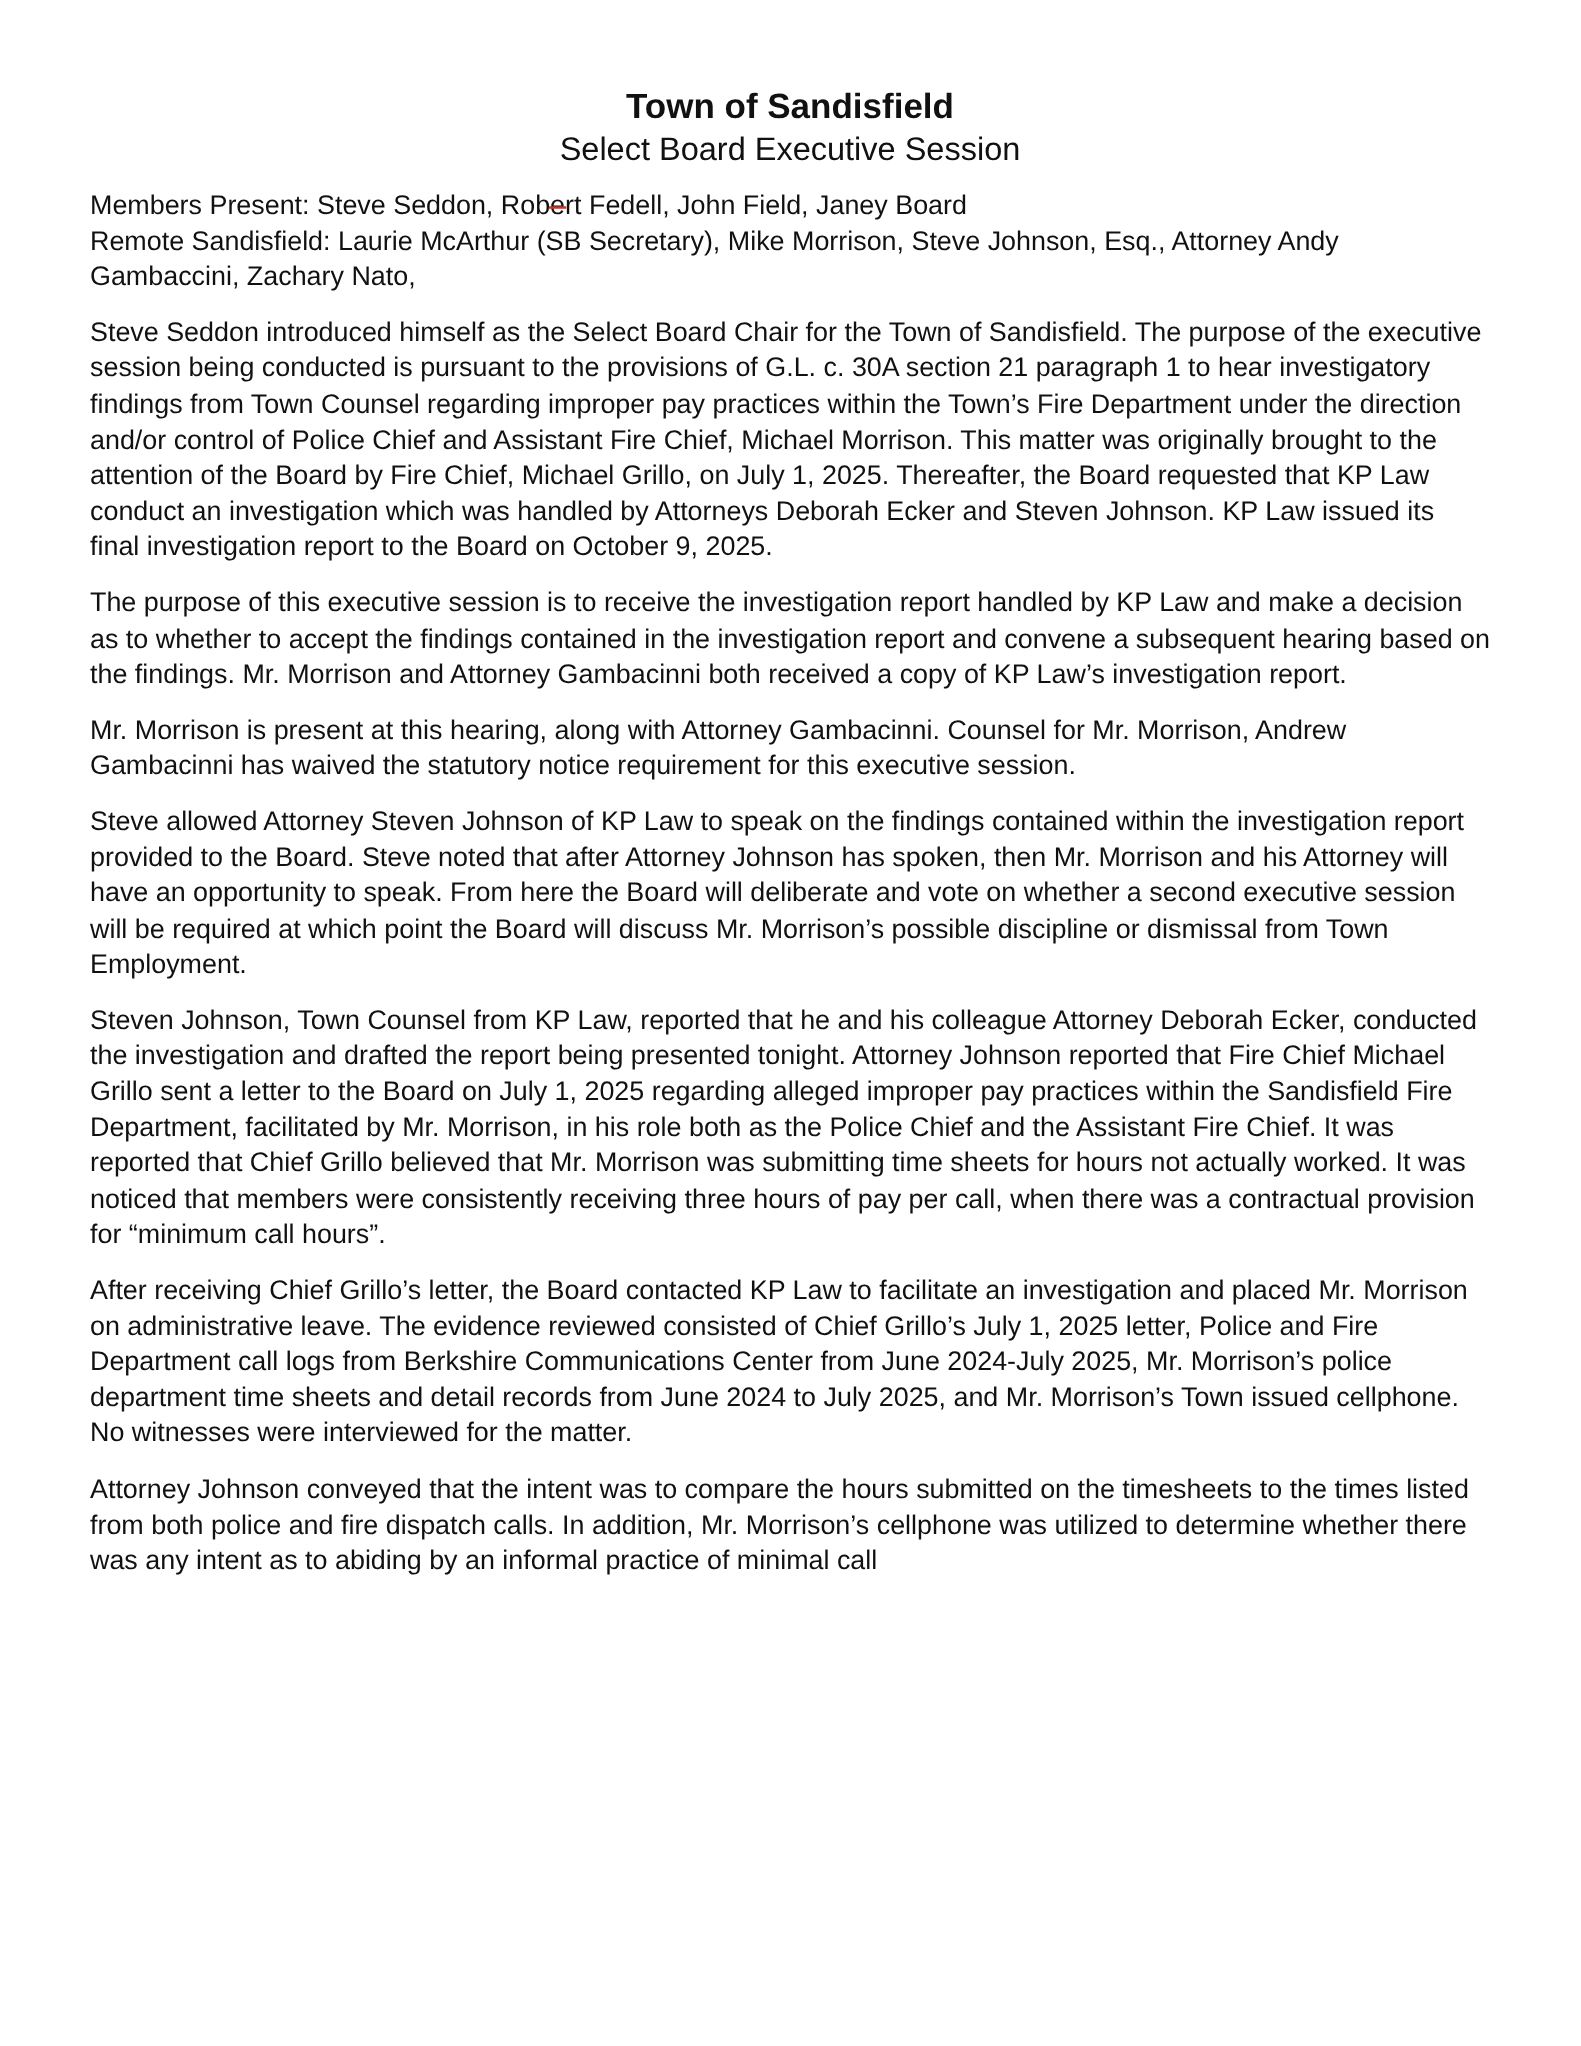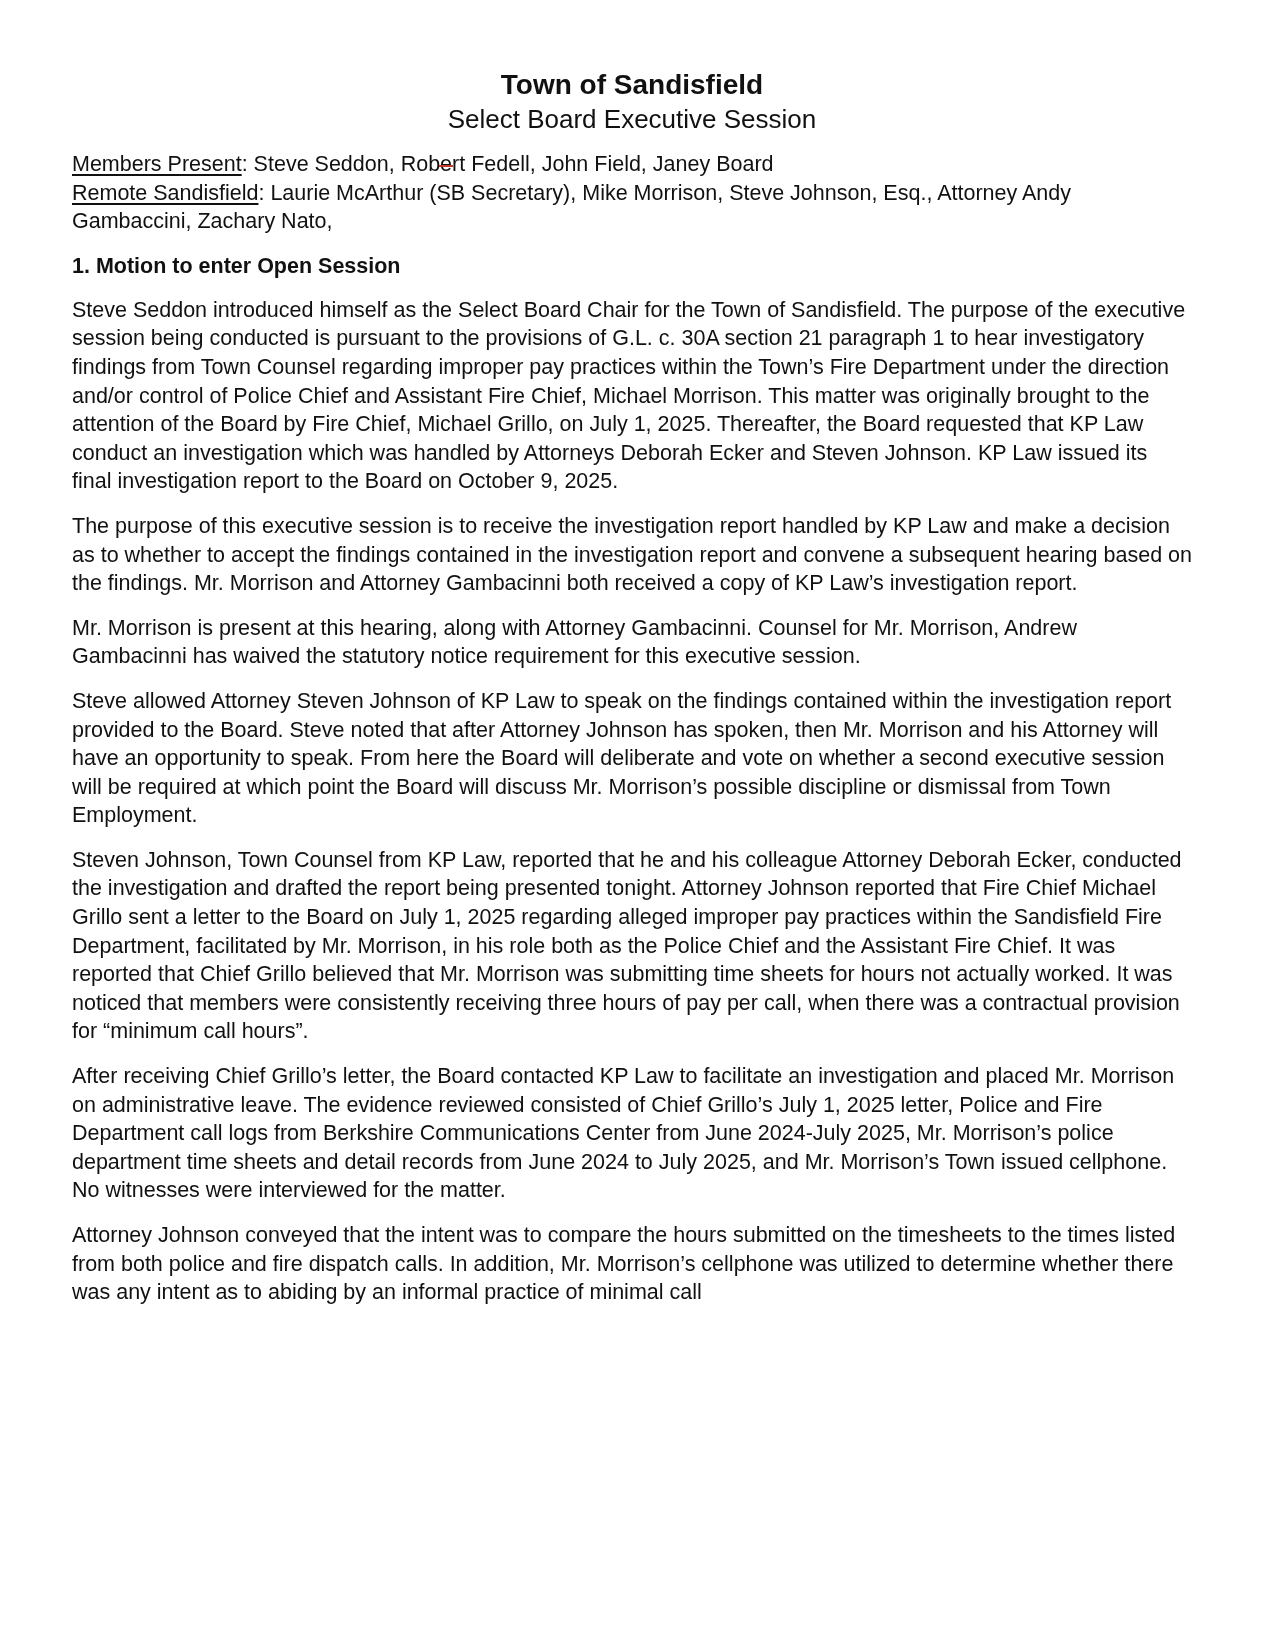--- a/index.html
+++ b/index.html
@@ -39,21 +39,20 @@
       font-size: 21.5px;
       line-height: 28.6px;
     }
     .intro {
       margin-top: 32px;
     }
     .members {
       margin-top: 14px;
     }
     .u {
-      text-decoration: underline;
       text-underline-offset: 3px;
       text-align: center;
     }
     .track {
       position: relative;
       display: inline-block;
     }
     .track::after {
       content: "";
       position: absolute;
@@ -79,21 +78,20 @@
 <div class="page">
   <h1 class="title">Town of Sandisfield</h1>
   <div class="subtitle">Select Board Executive Session</div>
 
 
   <div class="members">
     <p><span class="u">Members Present</span><span>: Steve Seddon, Rob</span><span class="track">e</span><span>rt Fedell, John Field, Janey Board</span></p>
     <p><span class="u">Remote Sandisfield</span><span>: Laurie McArthur (SB Secretary), Mike Morrison, Steve Johnson, Esq., Attorney Andy Gambaccini, Zachary Nato,</span></p>
   </div>
 
-  <h2>1. Motion to enter Open Session</h2>
 
   <p class="para">Steve Seddon introduced himself as the Select Board Chair for the Town of Sandisfield. The purpose of the executive session being conducted is pursuant to the provisions of G.L. c. 30A section 21 paragraph 1 to hear investigatory findings from Town Counsel regarding improper pay practices within the Town’s Fire Department under the direction and/or control of Police Chief and Assistant Fire Chief, Michael Morrison. This matter was originally brought to the attention of the Board by Fire Chief, Michael Grillo, on July 1, 2025.  Thereafter, the Board requested that KP Law conduct an investigation which was handled by Attorneys Deborah Ecker and Steven Johnson. KP Law issued its final investigation report to the Board on October 9, 2025.</p>
   <p class="para">The purpose of this executive session is to receive the investigation report handled by KP Law and make a decision as to whether to accept the findings contained in the investigation report and convene a subsequent hearing based on the findings. Mr. Morrison and Attorney Gambacinni both received a copy of KP Law’s investigation report.</p>
   <p class="para">Mr. Morrison is present at this hearing, along with Attorney Gambacinni. Counsel for Mr. Morrison, Andrew Gambacinni has waived the statutory notice requirement for this executive session.</p>
   <p class="para">Steve allowed Attorney Steven Johnson of KP Law to speak on the findings contained within the investigation report provided to the Board. Steve noted that after Attorney Johnson has spoken, then Mr. Morrison and his Attorney will have an opportunity to speak. From here the Board will deliberate and vote on whether a second executive session will be required at which point the Board will discuss Mr. Morrison’s possible discipline or dismissal from Town Employment.</p>
   <p class="para">Steven Johnson, Town Counsel from KP Law, reported that he and his colleague Attorney Deborah Ecker, conducted the investigation and drafted the report being presented tonight.  Attorney Johnson reported that Fire Chief Michael Grillo sent a letter to the Board on July 1, 2025 regarding alleged improper pay practices within the Sandisfield Fire Department, facilitated by Mr. Morrison, in his role both as the Police Chief and the Assistant Fire Chief. It was reported that Chief Grillo believed that Mr. Morrison was submitting time sheets for hours not actually worked. It was noticed that members were consistently receiving three hours of pay per call, when there was a contractual provision for “minimum call hours”.</p>
   <p class="para">After receiving Chief Grillo’s letter, the Board contacted KP Law to facilitate an investigation and placed Mr. Morrison on administrative leave. The evidence reviewed consisted of Chief Grillo’s July 1, 2025 letter, Police and Fire Department call logs from Berkshire Communications Center from June 2024-July 2025, Mr. Morrison’s police department time sheets and detail records from June 2024 to July 2025, and Mr. Morrison’s Town issued cellphone. No witnesses were interviewed for the matter.</p>
   <p class="para">Attorney Johnson conveyed that the intent was to compare the hours submitted on the timesheets to the times listed from both police and fire dispatch calls. In addition, Mr. Morrison’s cellphone was utilized to determine whether there was any intent as to abiding by an informal practice of minimal call</p>
 </div>
 

